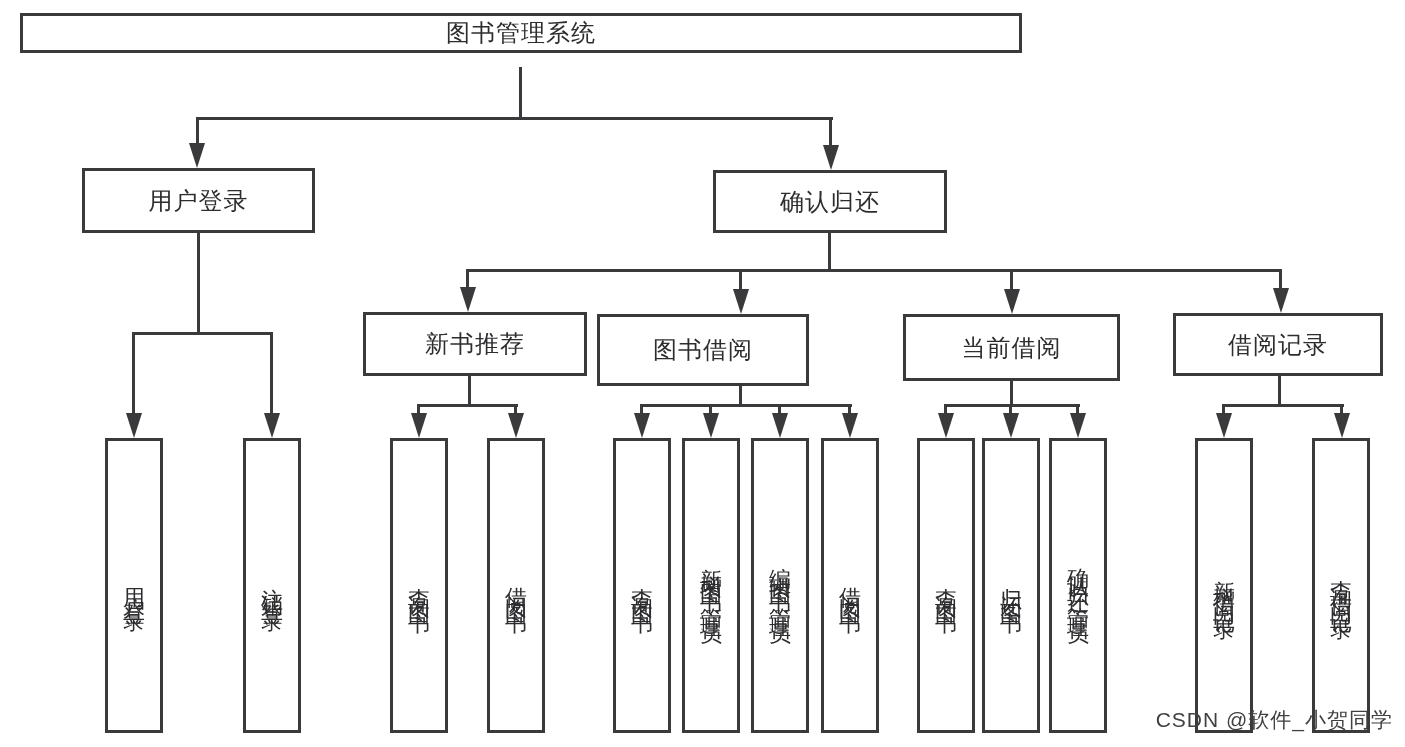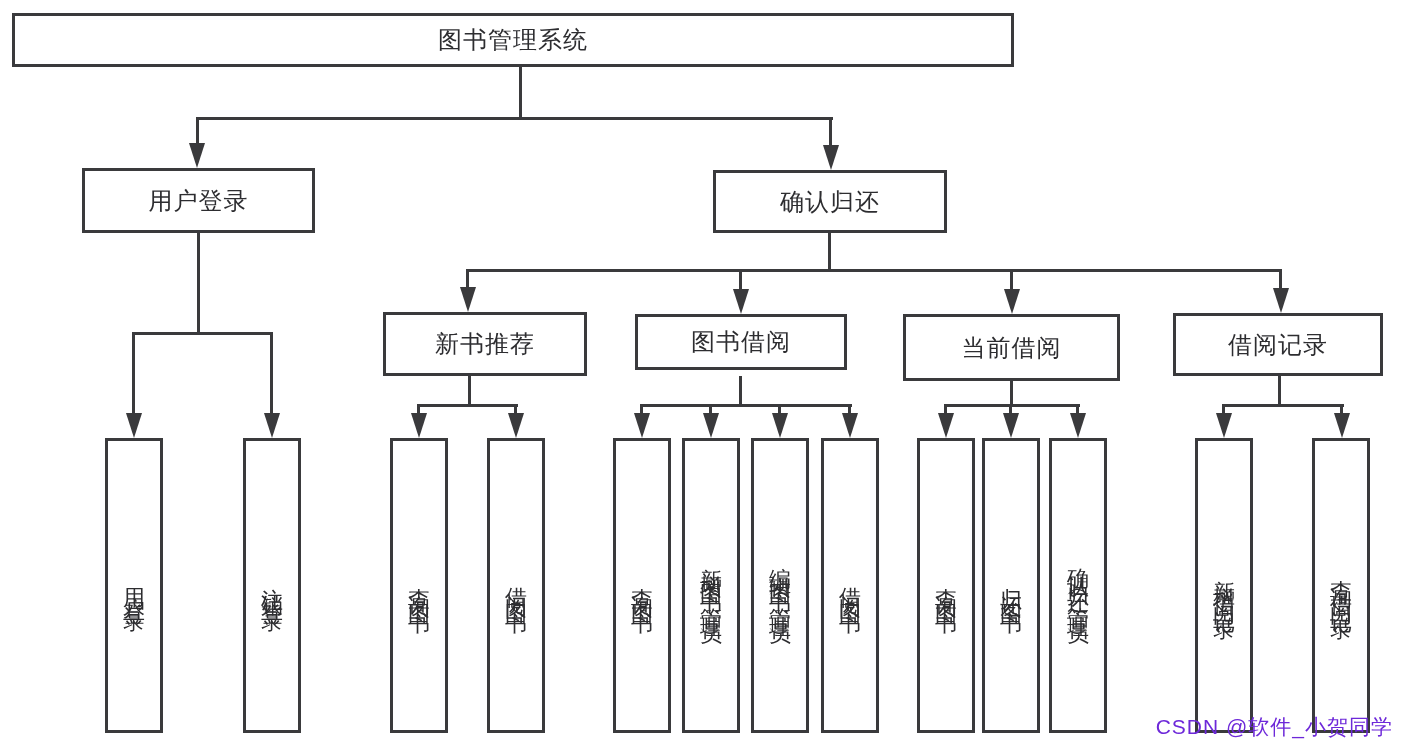--- a/index.html
+++ b/index.html
@@ -30,23 +30,23 @@
   }
   .line{position:absolute;background:#3a3a3c;}
   .arrow{
     position:absolute;width:0;height:0;
     border-left:8px solid transparent;
     border-right:8px solid transparent;
     border-top:25px solid #3a3a3c;
   }
   .watermark{
     position:absolute;
-    right:12px;bottom:6px;
+    right:12px;bottom:13px;
     font-size:21px;
-    color:#6d28d9;
+    color:#404040;
     letter-spacing:1px;
     white-space:nowrap;
   }
 </style>
 </head>
 <body>
 
 <div class="stage">
 
   <div class="line" style="left:519px;top:67px;width:3px;height:52px"></div>
@@ -101,35 +101,35 @@
   <div class="arrow" style="left:634px;top:413px"></div>
   <div class="arrow" style="left:703px;top:413px"></div>
   <div class="arrow" style="left:772px;top:413px"></div>
   <div class="arrow" style="left:842px;top:413px"></div>
   <div class="arrow" style="left:938px;top:413px"></div>
   <div class="arrow" style="left:1003px;top:413px"></div>
   <div class="arrow" style="left:1070px;top:413px"></div>
   <div class="arrow" style="left:1216px;top:413px"></div>
   <div class="arrow" style="left:1334px;top:413px"></div>
 
-  <div class="node" style="left:12px;top:13px;width:1002px;height:54px">
+  <div class="node" style="left:20px;top:13px;width:1002px;height:40px">
     <span class="hlabel">图书管理系统</span>
   </div>
 
   <div class="node" style="left:82px;top:168px;width:233px;height:65px">
     <span class="hlabel">用户登录</span>
   </div>
   <div class="node" style="left:713px;top:170px;width:234px;height:63px">
     <span class="hlabel">确认归还</span>
   </div>
 
-  <div class="node" style="left:383px;top:312px;width:204px;height:64px">
+  <div class="node" style="left:363px;top:312px;width:224px;height:64px">
     <span class="hlabel">新书推荐</span>
   </div>
-  <div class="node" style="left:635px;top:314px;width:212px;height:56px">
+  <div class="node" style="left:597px;top:314px;width:212px;height:72px">
     <span class="hlabel">图书借阅</span>
   </div>
   <div class="node" style="left:903px;top:314px;width:217px;height:67px">
     <span class="hlabel">当前借阅</span>
   </div>
   <div class="node" style="left:1173px;top:313px;width:210px;height:63px">
     <span class="hlabel">借阅记录</span>
   </div>
 
   <div class="node leaf" style="left:105px;top:438px;width:58px;height:295px">

